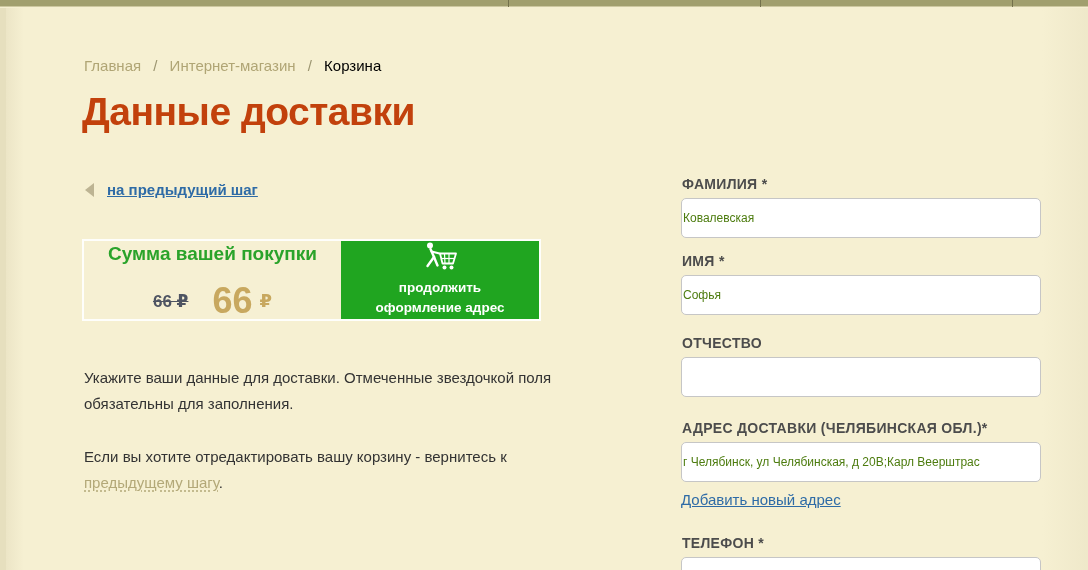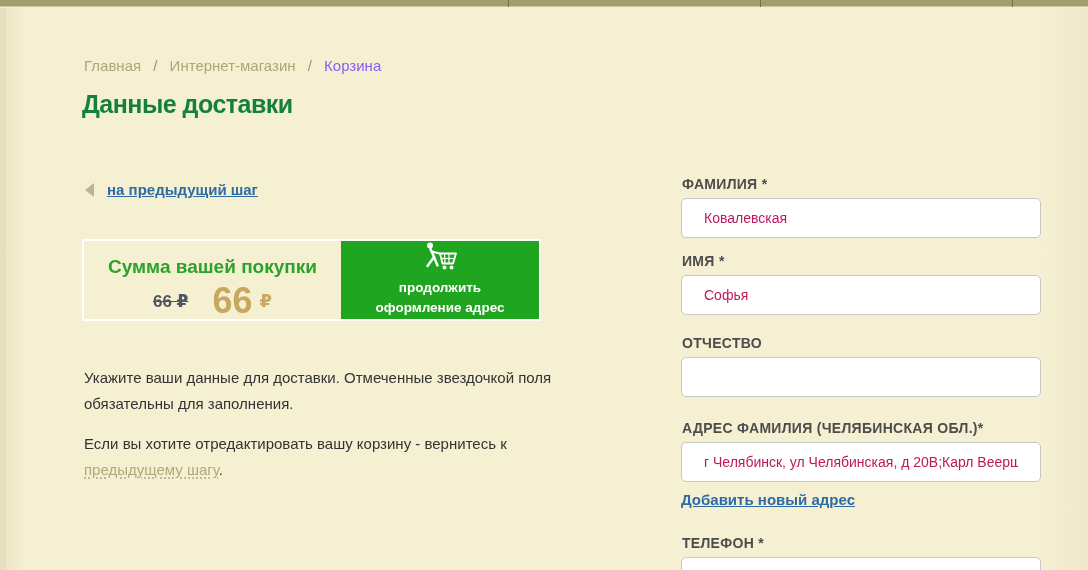--- a/index.html
+++ b/index.html
@@ -20,67 +20,67 @@
   .edge-left  { position:absolute; left:0; top:8px; bottom:0; width:6px;  background:#e6dfbe; }
   .edge-left2 { position:absolute; left:6px; top:8px; bottom:0; width:18px;
                 background:linear-gradient(to right,#ece5c6,#f6f0d2); }
   .edge-right { position:absolute; right:0; top:8px; bottom:0; width:46px;
                 background:linear-gradient(to right, rgba(236,229,198,0), rgba(234,227,196,0.6)); }
 
   
   .breadcrumb { position:absolute; left:84px; top:57px; font-size:15px; }
   .crumb-link { color:#b0a575; text-decoration:none; }
   .crumb-sep  { color:#9c9570; margin:0 8px; }
-  .crumb-current { color:#8b5cf6;text-align:right; }
+  .crumb-current { color:#000000;text-align:right; }
 
   
-  .page-title { position:absolute; left:82px; top:90px; font-size:25px; font-weight:700;
-                color:#15803d; letter-spacing:-0.5px; }
+  .page-title { position:absolute; left:82px; top:90px; font-size:39px; font-weight:700;
+                color:#c2410c; letter-spacing:-0.5px; }
 
   
   .back-row { position:absolute; left:85px; top:181px; display:flex; align-items:center; }
   .back-arrow { width:0; height:0; border-top:7px solid transparent;
                 border-bottom:7px solid transparent; border-right:9px solid #bdb493;
                 margin-right:13px; }
   .back-link { color:#2e6ba6; font-size:15px; font-weight:700; text-decoration:underline; }
 
   
   .summary-box { position:absolute; left:82px; top:239px; width:459px; height:82px;
                  display:flex; background:#f6f0d3;
                  border:2px solid rgba(255,255,255,0.9); }
   .summary-left { flex:1; display:flex; flex-direction:column; align-items:center;
-                  justify-content:flex-end; padding-top:13px; }
+                  justify-content:space-between; padding-top:2px; }
   .summary-title { color:#2aa32a; font-size:19px; font-weight:700; margin-bottom:5px; }
   .price-row { display:flex; align-items:center; }
   .old-price { color:#4e5462; font-size:17px; font-weight:700; text-decoration:line-through; }
   .new-price { color:#c8a85f; font-size:36px; font-weight:700; margin-left:24px; line-height:1; }
   .new-currency { color:#c8a85f; font-size:18px; font-weight:700; margin-left:7px; }
   .checkout-button { width:198px; background:#20a520; color:#fff; border:none;
                      display:flex; flex-direction:column; align-items:center;
                      justify-content:center; cursor:pointer;
                      font-family:inherit; }
   .checkout-button .btn-line { font-size:13.5px; font-weight:700; line-height:1.45; }
   .cart-icon { margin-bottom:3px; }
 
   
   .intro { position:absolute; left:84px; top:365px; width:480px;
            font-size:15px; line-height:1.75; color:#333; }
-  .intro p + p { margin-top:13px; }
+  .intro p + p { margin-top:26px; }
   .muted-link { color:#b3a878; text-decoration:underline dotted; text-underline-offset:3px; }
 
   
   .fgroup { position:absolute; left:681px; width:360px; }
   .fgroup label { display:block; font-size:14px; font-weight:700; color:#4c4c4c;
                   letter-spacing:0.3px; margin:0 0 6px 1px; }
   .fgroup input { width:100%; height:40px; border:1px solid #c6c6c6; border-radius:5px;
-                  padding:0 22px; font-size:14px; color:#be185d; background:#fff;
+                  padding:0 1px; font-size:12px; color:#4d7c0f; background:#fff;
                   font-family:inherit; outline:none; }
   .g1{ top:176px; } .g2{ top:253px; } .g3{ top:335px; } .g4{ top:420px; } .g5{ top:535px; }
   .add-address-link { display:inline-block; margin-top:9px; color:#2e6ba6;
-                      font-size:15px; font-weight:700; text-decoration:underline; }
+                      font-size:15px; font-weight:400; text-decoration:underline; }
 </style>
 </head>
 <body>
 
 <div class="topbar">
   <div class="sep sep1"></div>
   <div class="sep sep2"></div>
   <div class="sep sep3"></div>
 </div>
 <div class="edge-left"></div>
@@ -145,21 +145,21 @@
   <label>ИМЯ *</label>
   <input type="text" value="Софья" style="">
 </div>
 
 <div class="fgroup g3">
   <label>ОТЧЕСТВО</label>
   <input type="text" value="" style="">
 </div>
 
 <div class="fgroup g4">
-  <label>АДРЕС ФАМИЛИЯ (ЧЕЛЯБИНСКАЯ ОБЛ.)*</label>
+  <label>АДРЕС ДОСТАВКИ (ЧЕЛЯБИНСКАЯ ОБЛ.)*</label>
   <input type="text" value="г Челябинск, ул Челябинская, д 20В;Карл Веерштрас" style="">
   <a href="#" class="add-address-link">Добавить новый адрес</a>
 </div>
 
 <div class="fgroup g5">
   <label>ТЕЛЕФОН *</label>
   <input type="text" value="+7(908)585-85-85" style="">
 </div>
 
 </body></html>

